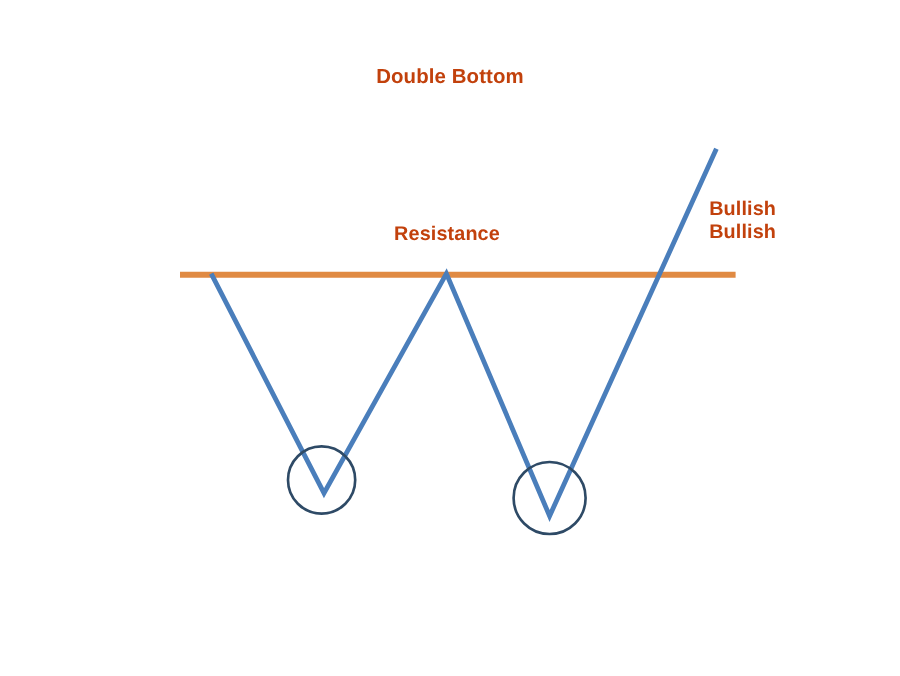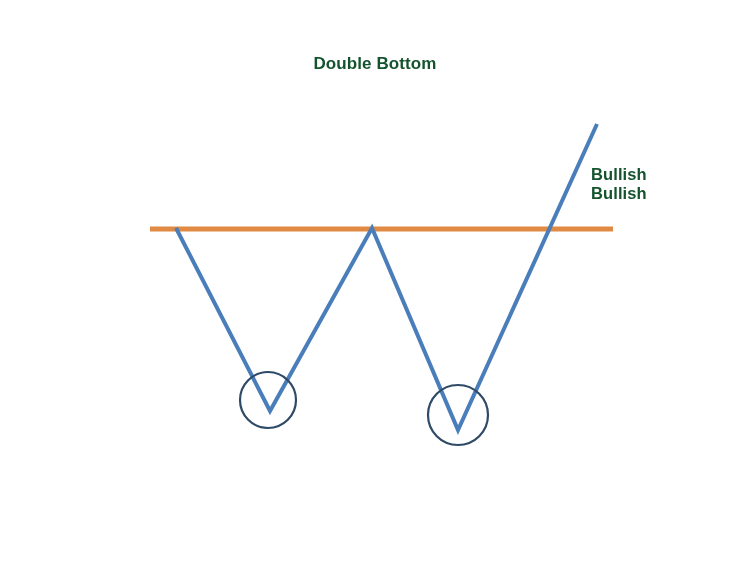--- a/index.html
+++ b/index.html
@@ -23,21 +23,21 @@
     left: 0;
     top: 0;
     width: 750px;
     height: 563px;
     display: block;
   }
   .label {
     position: absolute;
     font-family: "Liberation Sans", sans-serif;
     font-weight: bold;
-    color: #14532d;
+    color: #c2410c;
     white-space: nowrap;
     line-height: 1.18;
     letter-spacing: 0.1px;
   }
   #title-label {
     left: 0;
     top: 54px;
     width: 750px;
     text-align: center;
     font-size: 17px;
@@ -71,19 +71,20 @@
 
     <polyline id="price-path" points="176,228 270,411 372,228 458,430 597,124" fill="none" stroke="#4A7EBB" stroke-width="4" stroke-linejoin="miter" stroke-linecap="butt"></polyline>
 
     <circle id="bottom-circle-1" cx="268" cy="400" r="28" fill="none" stroke="#2E4A66" stroke-width="2.2"></circle>
 
     <circle id="bottom-circle-2" cx="458" cy="415" r="30" fill="none" stroke="#2E4A66" stroke-width="2.2"></circle>
   </svg>
 
   <div class="label" id="title-label">Double Bottom</div>
 
+  <div class="label" id="resistance-label">Resistance</div>
 
   <div class="label" id="reversal-label">
     <span>Bullish</span>
     <span>Bullish</span>
   </div>
 
 </div>
 
 </body></html>

